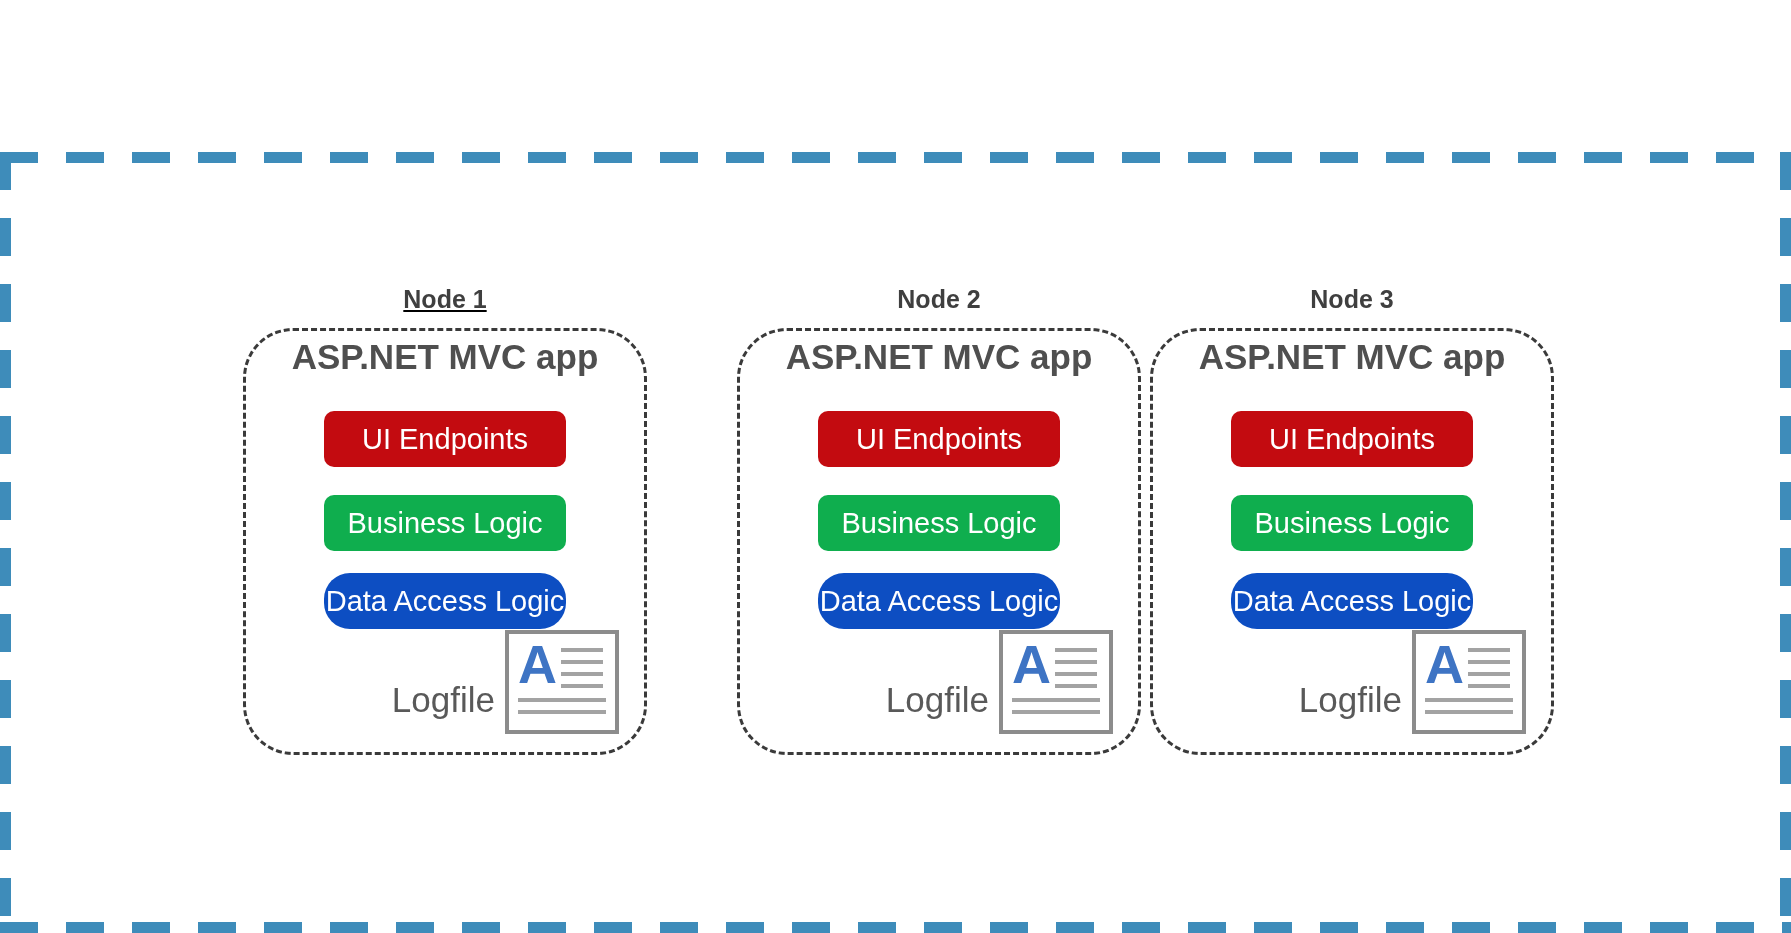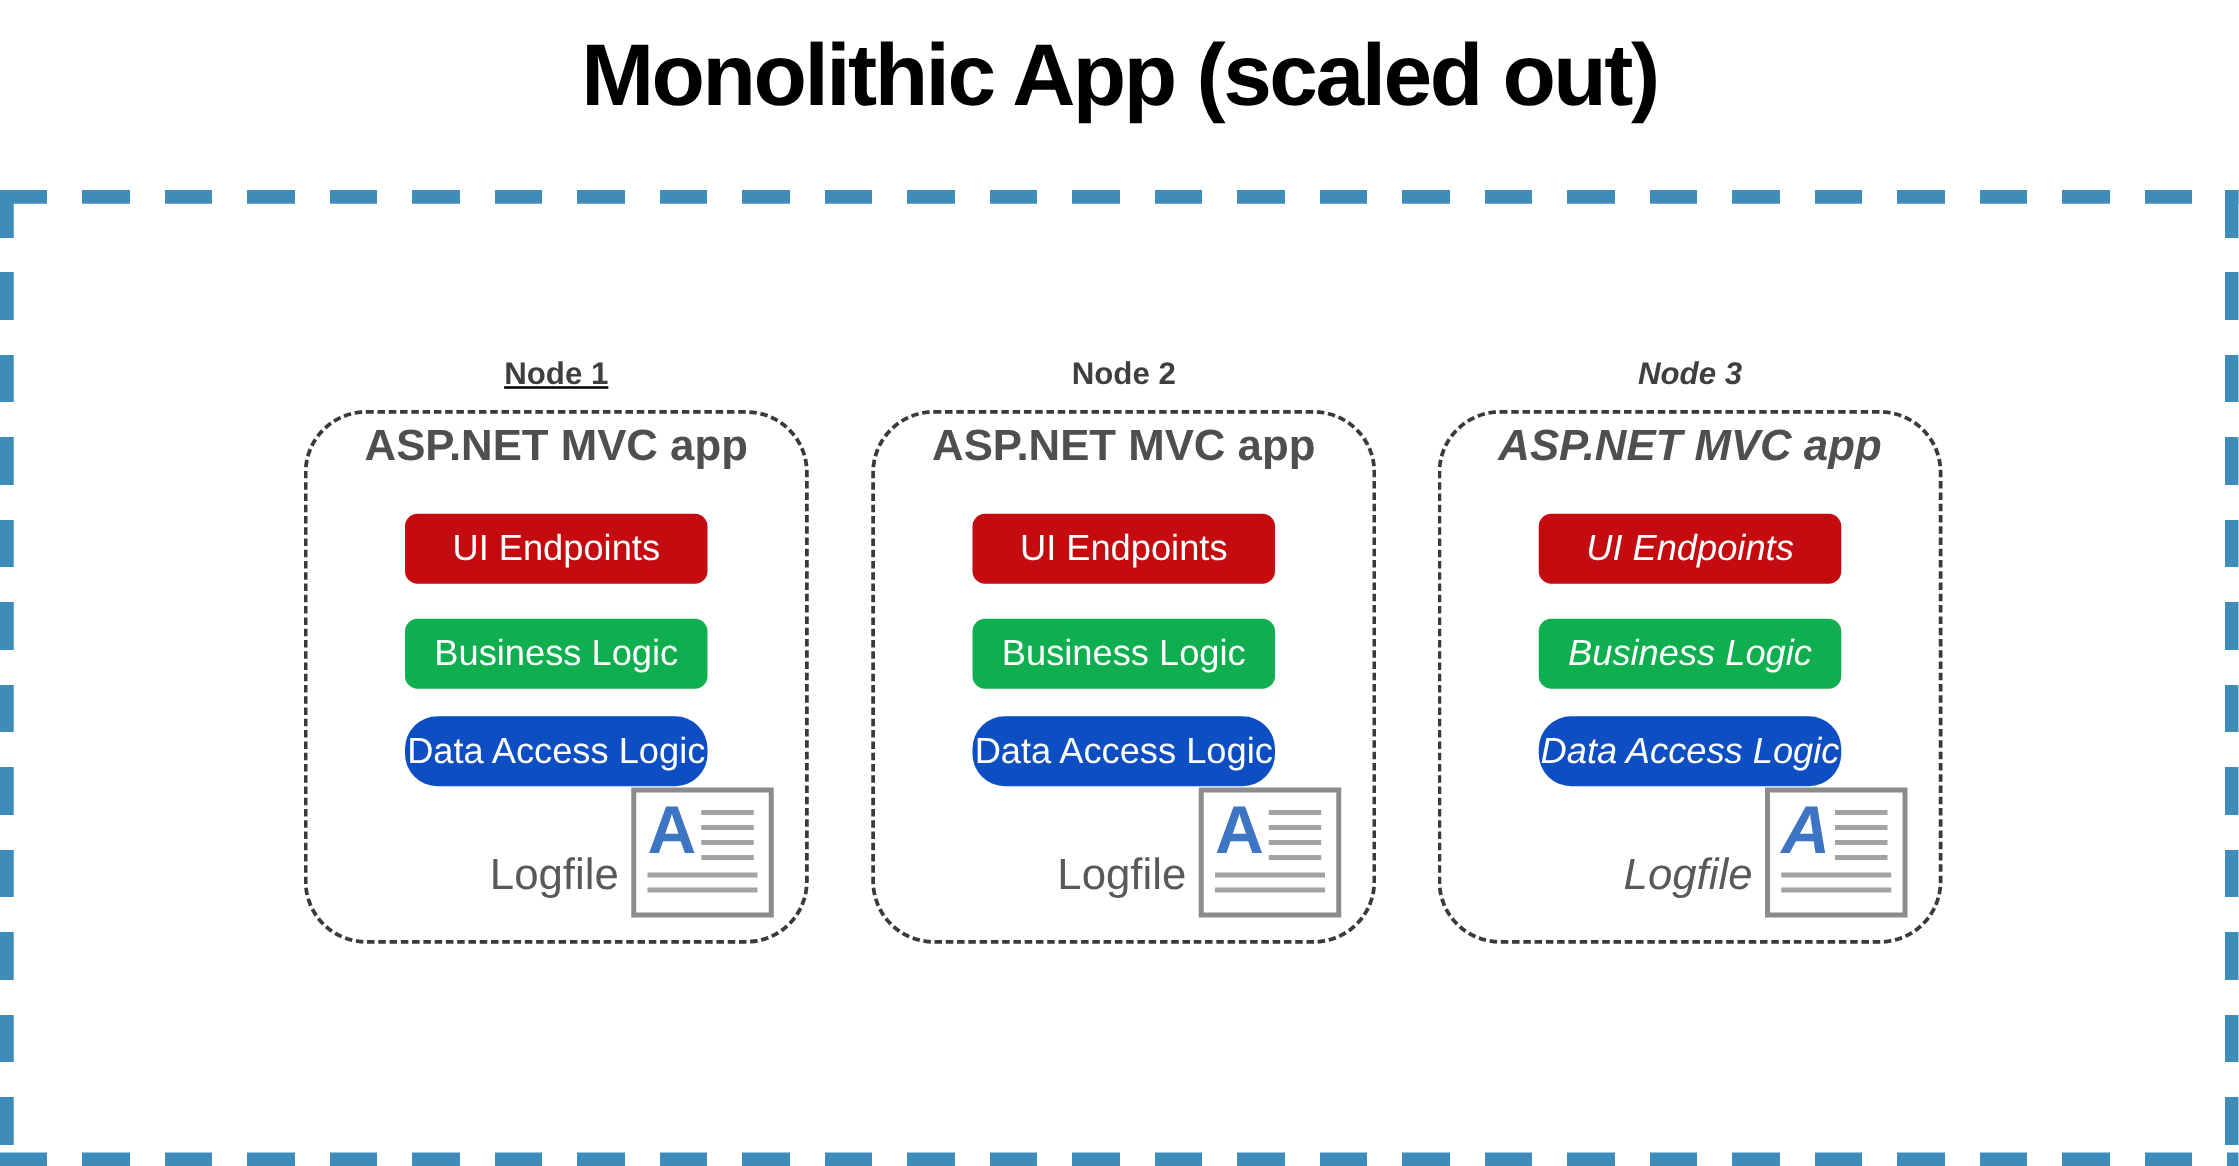--- a/index.html
+++ b/index.html
@@ -33,22 +33,22 @@
     background:repeating-linear-gradient(90deg,var(--outer-border) 0 38px,transparent 38px 66px);}
   .strip-bottom{left:0;top:922px;width:1791px;height:11px;
     background:repeating-linear-gradient(90deg,var(--outer-border) 0 38px,transparent 38px 66px);}
   .strip-left{left:0;top:152px;width:11px;height:781px;
     background:repeating-linear-gradient(180deg,var(--outer-border) 0 38px,transparent 38px 66px);}
   .strip-right{left:1780px;top:152px;width:11px;height:781px;
     background:repeating-linear-gradient(180deg,var(--outer-border) 0 38px,transparent 38px 66px);}
 
   .node{position:absolute;top:285px;width:404px;}
   .node-1{left:243px;text-decoration:underline;}
-  .node-2{left:697px;}
-  .node-3{left:1150px;font-style:italic;}
+  .node-2{left:737px;}
+  .node-3{left:1150px;}
 
   .node-label{
     height:43px;text-align:center;font-size:25px;font-weight:bold;
     color:var(--node-label-text);
   }
   .node-box{
     position:relative;height:427px;box-sizing:border-box;
     border:3px dashed var(--node-border);border-radius:50px;background:#fff;
   }
   .app-title{
@@ -82,21 +82,20 @@
   .line-short{left:52px;width:42px;}
   .ls-1{top:14px}.ls-2{top:26px}.ls-3{top:38px}.ls-4{top:50px}
   .line-long{left:9px;width:88px;}
   .ll-1{top:64px}.ll-2{top:76px}
 </style>
 </head>
 <body>
 
 <div class="canvas">
 
-  <div class="page-title">Monolithic App (scaled out)</div>
 
   <div class="strip strip-top"></div>
   <div class="strip strip-bottom"></div>
   <div class="strip strip-left"></div>
   <div class="strip strip-right"></div>
 
   <div class="node node-1">
     <div class="node-label">Node 1</div>
     <div class="node-box">
       <div class="app-title">ASP.NET MVC app</div>

